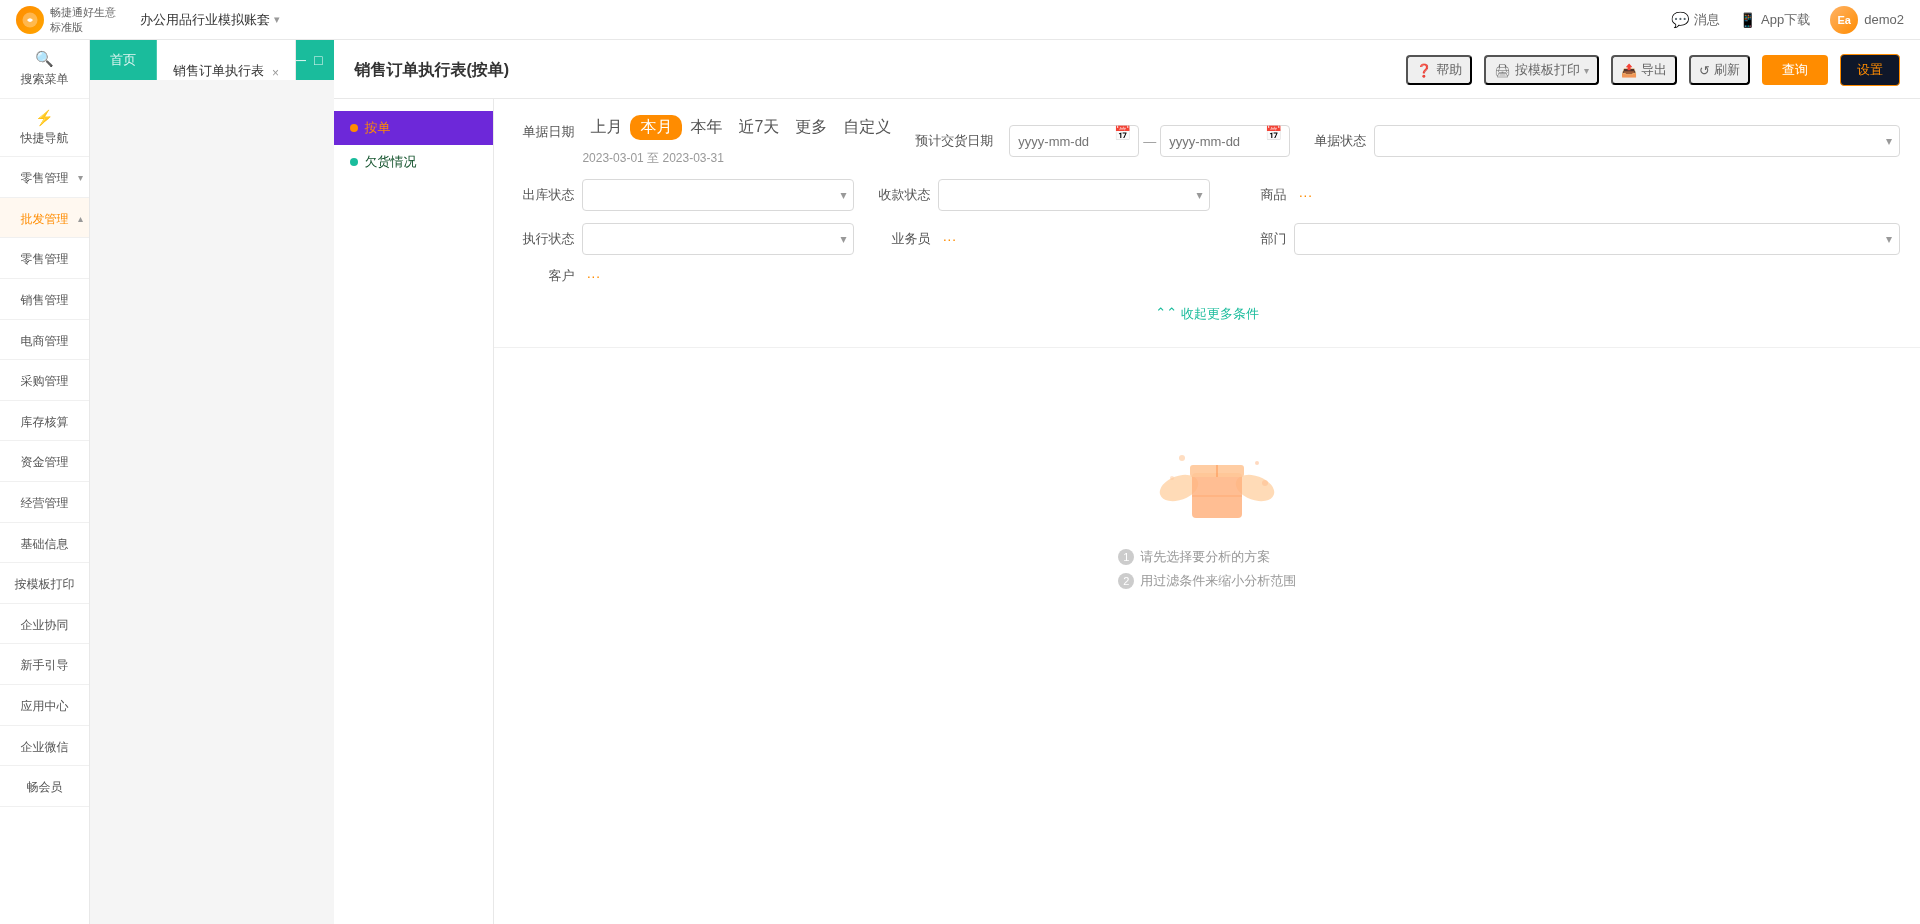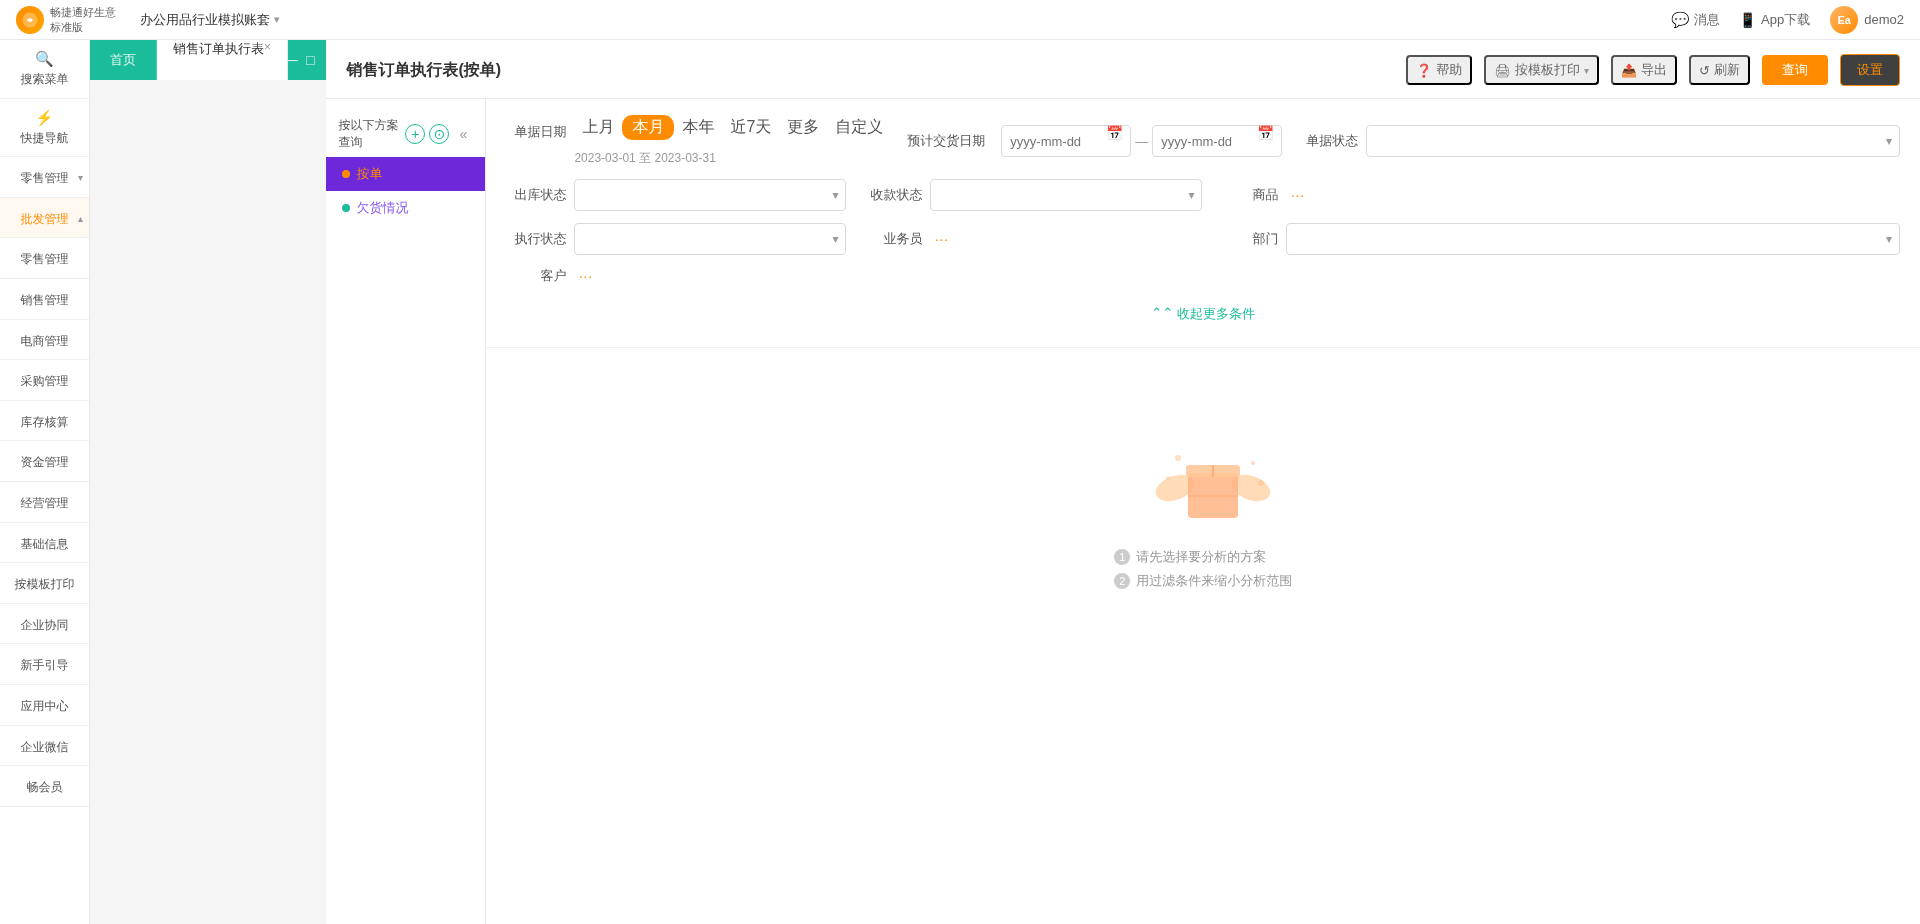--- a/index.html
+++ b/index.html
@@ -131,26 +131,26 @@
       align-items: center;
       color: rgba(255,255,255,0.85);
       font-size: 13px;
       cursor: pointer;
       border-right: 1px solid rgba(255,255,255,0.2);
     }
     .tab-active {
       padding: 0 16px;
       height: 100%;
       display: flex;
-      align-items: flex-start;
+      align-items: flex-end;
       background: #fff;
       color: #333;
       font-size: 13px;
       cursor: pointer;
-      gap: 0;
+      gap: 8px;
       border-right: 1px solid #e8e8e8;
     }
     .tab-close {
       color: #999;
       font-size: 12px;
       cursor: pointer;
     }
     .tab-bar-actions {
       margin-left: auto;
       display: flex;
@@ -204,21 +204,21 @@
     .header-btn-primary {
       background: #ff8c00;
       color: white;
       border: none;
       border-radius: 4px;
       padding: 6px 20px;
       font-size: 13px;
       cursor: pointer;
     }
     .header-btn-secondary {
-      background: #404040;
+      background: #0f172a;
       color: #ff8c00;
       border: 1px solid #ff8c00;
       border-radius: 4px;
       padding: 6px 16px;
       font-size: 13px;
       cursor: pointer;
     }
 
     
     .page-body {
@@ -270,21 +270,21 @@
       color: #999;
       font-size: 14px;
     }
     .left-panel-item {
       padding: 8px 16px;
       cursor: pointer;
       display: flex;
       align-items: center;
       gap: 6px;
       font-size: 13px;
-      color: #8b5cf6;
+      color: #14532d;
     }
     .left-panel-item.active {
       background: #6d28d9;
       color: #ff8c00;
     }
     .dot-icon {
       width: 8px;
       height: 8px;
       border-radius: 50%;
       background: #ff8c00;
@@ -613,28 +613,20 @@
           </button>
           <button class="header-btn-secondary">
             <span>设置</span>
           </button>
         </div>
       </div>
 
       <div class="page-body">
 
         <div class="left-panel">
-          <div class="left-panel-header">
-            <span class="left-panel-header-label">按以下方案查询</span>
-            <div class="left-panel-actions">
-              <div class="icon-btn">+</div>
-              <div class="icon-btn">⊙</div>
-              <div class="icon-btn-plain">«</div>
-            </div>
-          </div>
           <div class="left-panel-item active">
             <div class="dot-icon" style="background:#ff8c00;"></div>
             <span>按单</span>
           </div>
           <div class="left-panel-item">
             <div class="dot-icon" style="background:#1abc9c;"></div>
             <span>欠货情况</span>
           </div>
         </div>
 

